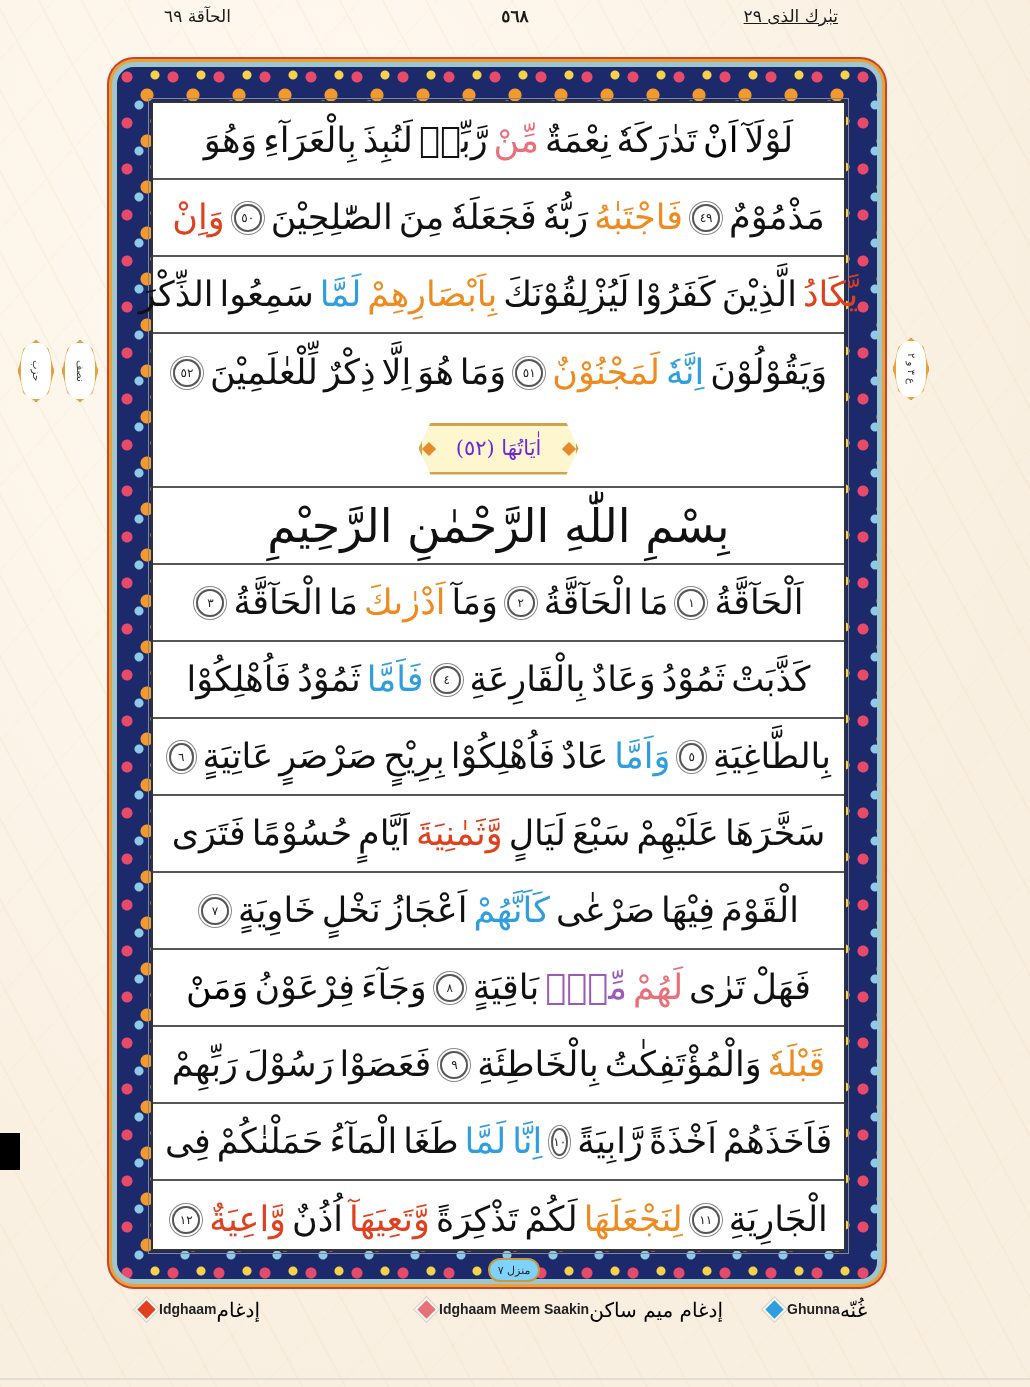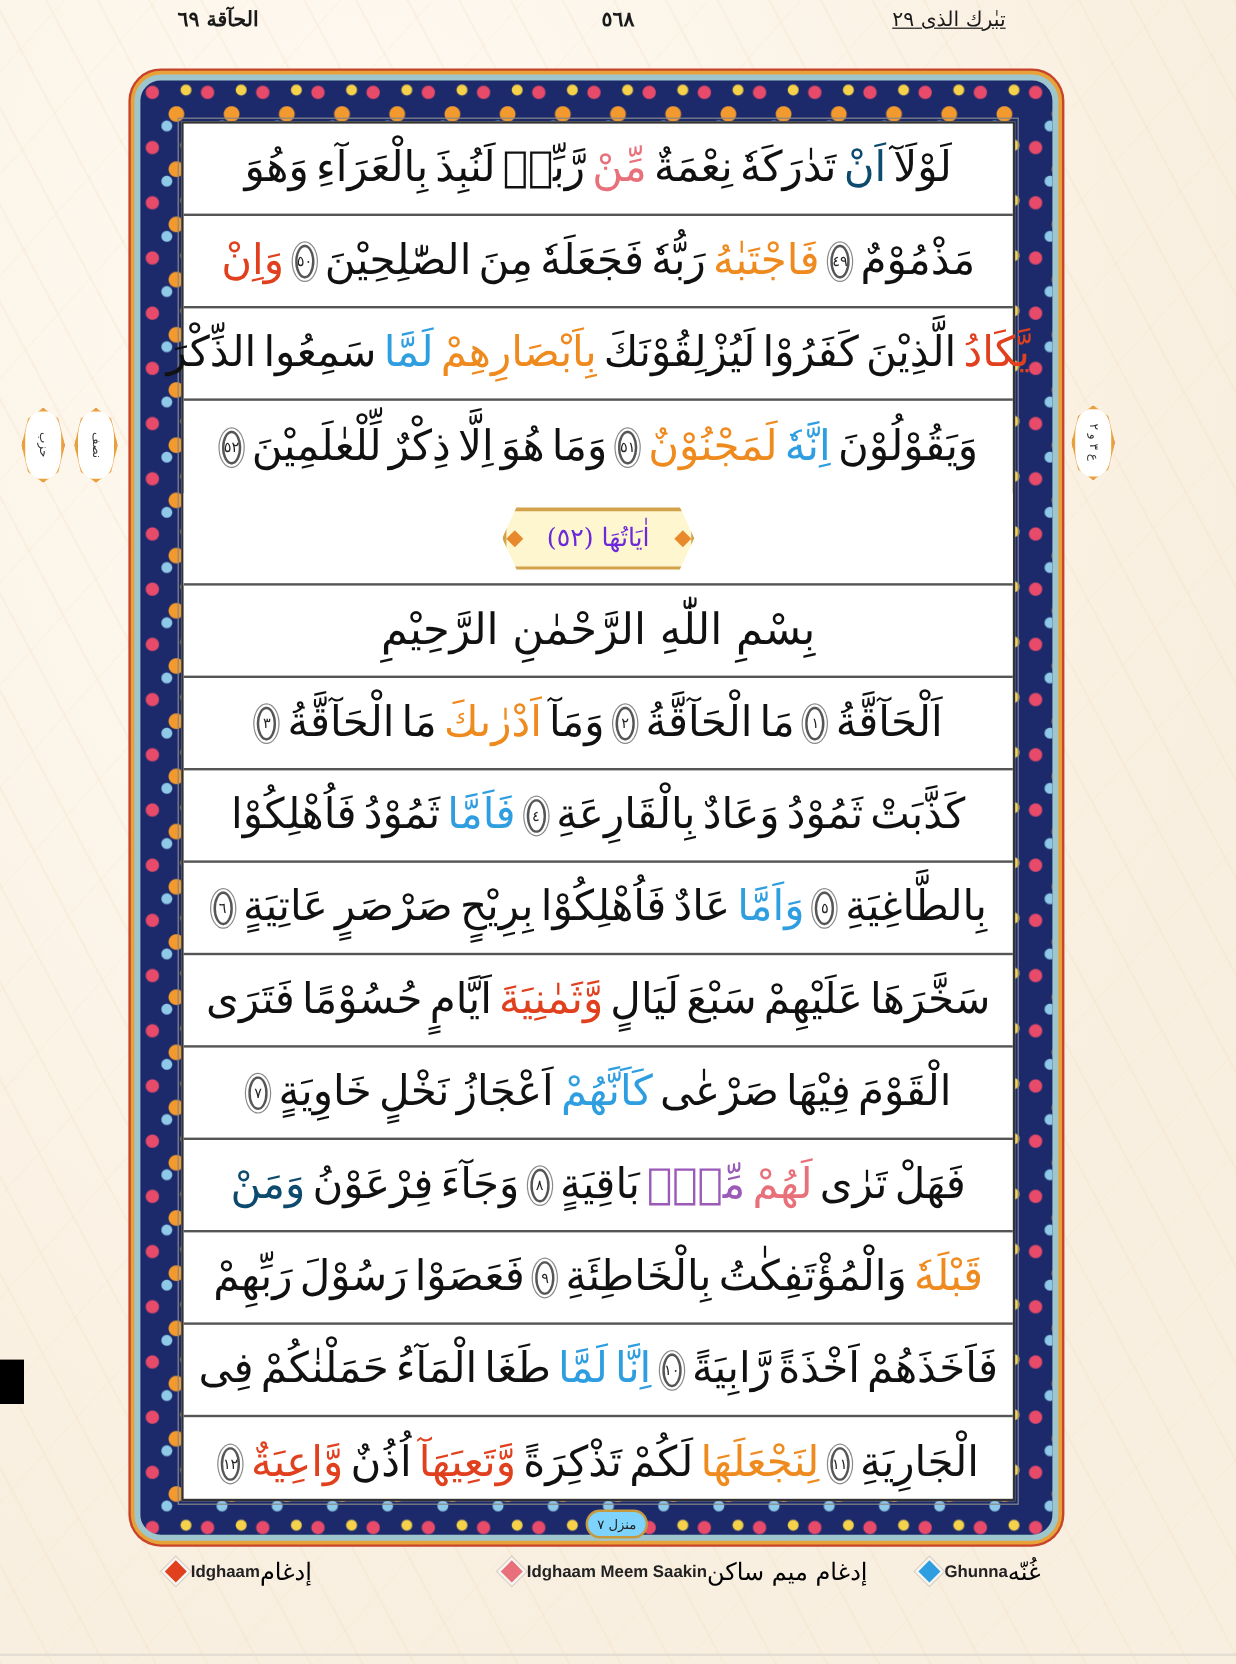--- a/index.html
+++ b/index.html
@@ -13,21 +13,21 @@
       radial-gradient(ellipse at 30% 20%, #fffaf2 0%, #f9efe0 70%);
     font-family: "DejaVu Sans", sans-serif;
     color: #111;
   }
   .running-head {
     position: absolute; top: 6px; height: 30px; font-size: 17px;
     font-family: "DejaVu Serif", serif; direction: rtl; color: #1a1a1a;
   }
   .rh-right { left: 718px; width: 120px; text-align: right; text-decoration: underline; }
   .rh-center { left: 470px; width: 90px; text-align: center; font-weight: bold; }
-  .rh-left { left: 148px; width: 110px; text-align: left; font-weight: bold; }
+  .rh-left { left: 164px; width: 110px; text-align: left; }
 
   
   .frame {
     position: absolute; left: 112px; top: 62px; width: 770px; height: 1222px;
     border-radius: 22px;
     background:
       radial-gradient(circle at 10px 10px, #e84a6a 0 5px, transparent 6px) 0 0/46px 46px,
       radial-gradient(circle at 30px 28px, #f29a2e 0 6px, transparent 7px) 0 0/46px 46px,
       radial-gradient(circle at 22px 38px, #8fc9e8 0 4px, transparent 5px) 0 0/46px 46px,
       radial-gradient(circle at 38px 8px, #f5d24a 0 4px, transparent 5px) 0 0/46px 46px,
@@ -45,47 +45,47 @@
     position: absolute; left: 0; width: 100%; height: 77px;
     border-bottom: 2px solid #555;
     display: flex; align-items: center; justify-content: center;
     direction: rtl;
     font-family: "DejaVu Serif", serif;
     font-size: 35px; line-height: 1; white-space: nowrap; color: #111;
     padding: 0 10px;
   }
   .line:last-child { border-bottom: none; }
   .line .w { display: inline-block; margin: 0 3px; }
-  .c-green { color: #0c4a6e; }
+  .c-green { color: #000000; }
   .c-red { color: #e0401e; }
   .c-pink { color: #e8707a; }
   .c-orange { color: #ee8a1e; }
   .c-blue { color: #2f9ee0; }
   .c-purple { color: #9a5ab8; }
   .ayah-marker {
     display: inline-flex; align-items: center; justify-content: center;
-    width: 16px; height: 28px; border-radius: 50%;
+    width: 28px; height: 28px; border-radius: 50%;
     border: 2px solid #555; box-shadow: 0 0 0 2px #fff, 0 0 0 3px #888;
     font-size: 12px; color: #222; margin: 0 6px; font-family: "DejaVu Sans", sans-serif;
   }
   .banner-row { display: flex; gap: 12px; padding: 0 14px; background: #fff; }
   .cartouche {
     height: 52px; display: flex; align-items: center; justify-content: center;
     background: #fdf6cf; border: 3px solid #d2a34a; border-radius: 6px;
     font-family: "DejaVu Serif", serif; font-size: 21px; color: #6d28d9;
     clip-path: polygon(12px 0, calc(100% - 12px) 0, 100% 50%, calc(100% - 12px) 100%, 12px 100%, 0 50%);
     position: relative;
   }
   .cartouche::before, .cartouche::after {
     content: ""; position: absolute; top: 50%; width: 10px; height: 10px;
     transform: translateY(-50%) rotate(45deg); background: #e88a2c;
   }
   .cartouche::before { left: 2px; } .cartouche::after { right: 2px; }
   .ct-small { width: 160px; } .ct-main { width: 310px; }
-  .bismillah { font-size: 36px; letter-spacing: 2px; }
+  .bismillah { font-size: 46px; letter-spacing: 2px; }
 
   .juz-medallion {
     position: absolute; width: 36px; height: 62px;
     background: #fff; border: 3px solid #e9a13c;
     box-shadow: 0 0 0 2px #d04a26;
     clip-path: polygon(50% 0, 85% 14%, 100% 50%, 85% 86%, 50% 100%, 15% 86%, 0 50%, 15% 14%);
     border-radius: 40%;
     display: flex; align-items: center; justify-content: center;
     font-family: "DejaVu Serif", serif; font-size: 10px; color: #333;
     writing-mode: vertical-rl; text-align: center; line-height: 1.1;

